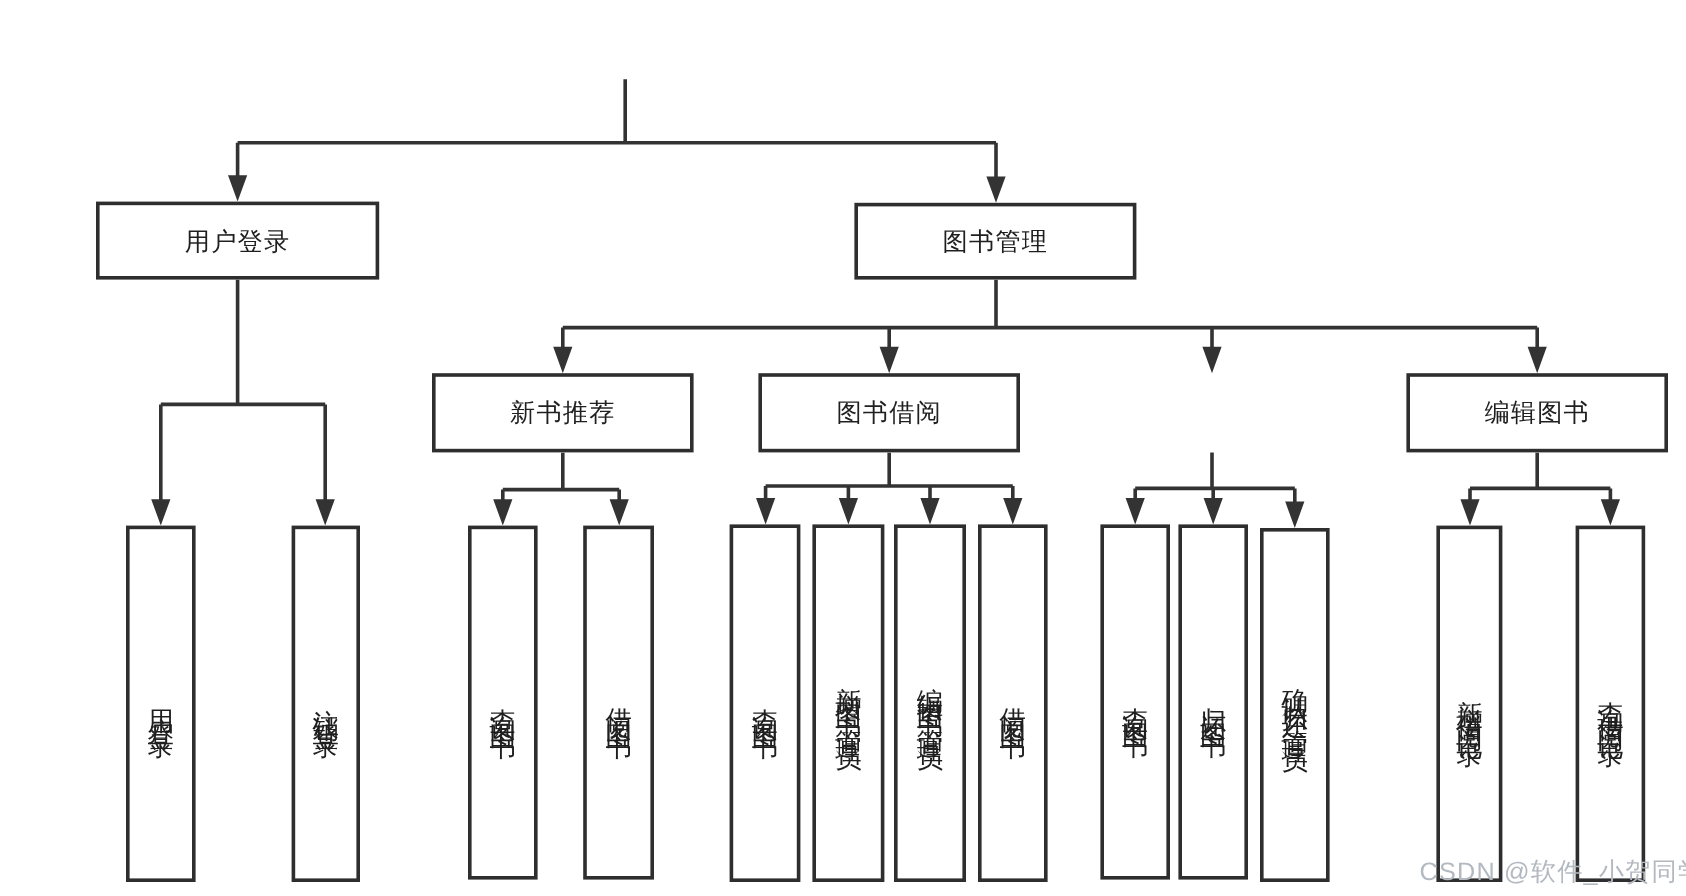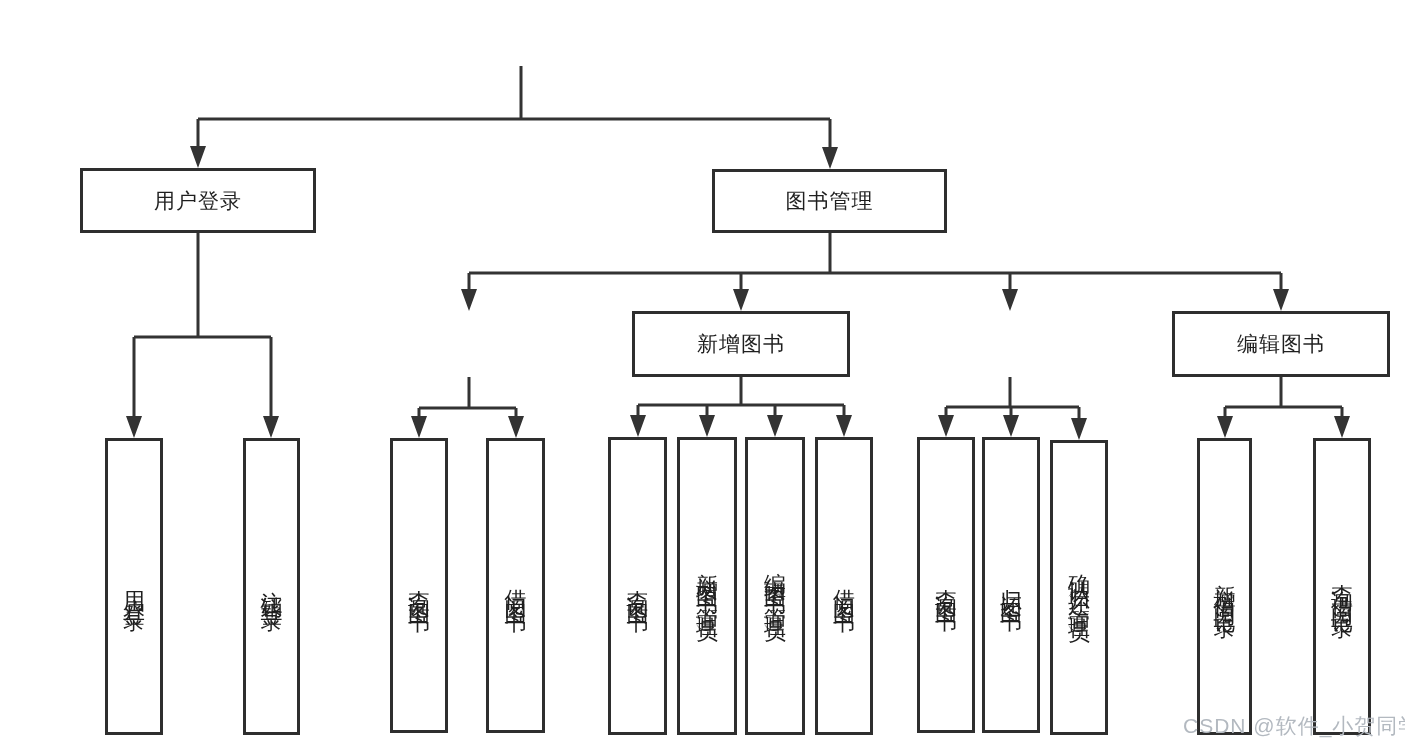--- a/index.html
+++ b/index.html
@@ -88,21 +88,22 @@
              M1003 415 L1019 415 L1011 437 Z
              M1071 418 L1087 418 L1079 440 Z
              M1217 416 L1233 416 L1225 438 Z
              M1334 416 L1350 416 L1342 438 Z" fill="#333333" stroke="none"></path>
   </svg>
 
 
   <div class="box hbox" style="left:80px; top:168px; width:236px; height:65px;">用户登录</div>
   <div class="box hbox" style="left:712px; top:169px; width:235px; height:64px;">图书管理</div>
 
-  <div class="box hbox" style="left:632px; top:311px; width:218px; height:66px;">新增图书</div>
+  <div class="box hbox" style="left:360px; top:311px; width:218px; height:66px;">新书推荐</div>
+  <div class="box hbox" style="left:632px; top:311px; width:218px; height:66px;">图书借阅</div>
   <div class="box hbox" style="left:1172px; top:311px; width:218px; height:66px;">编辑图书</div>
 
   <div class="box vbox" style="left:105px; top:438px; width:58px; height:297px;">用户登录</div>
   <div class="box vbox" style="left:243px; top:438px; width:57px; height:297px;">注销登录</div>
 
   <div class="box vbox" style="left:390px; top:438px; width:58px; height:295px;">查询图书</div>
   <div class="box vbox" style="left:486px; top:438px; width:59px; height:295px;">借阅图书</div>
 
   <div class="box vbox" style="left:608px; top:437px; width:59px; height:298px;">查询图书</div>
   <div class="box vbox" style="left:677px; top:437px; width:60px; height:298px;">新增图书（管理员）</div>

